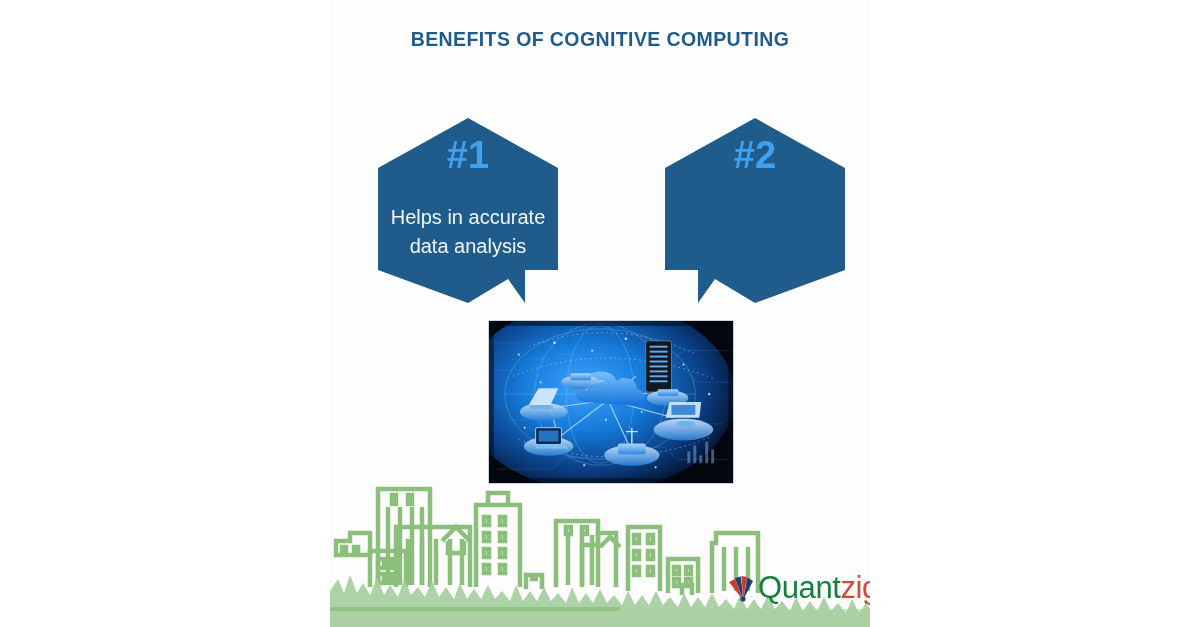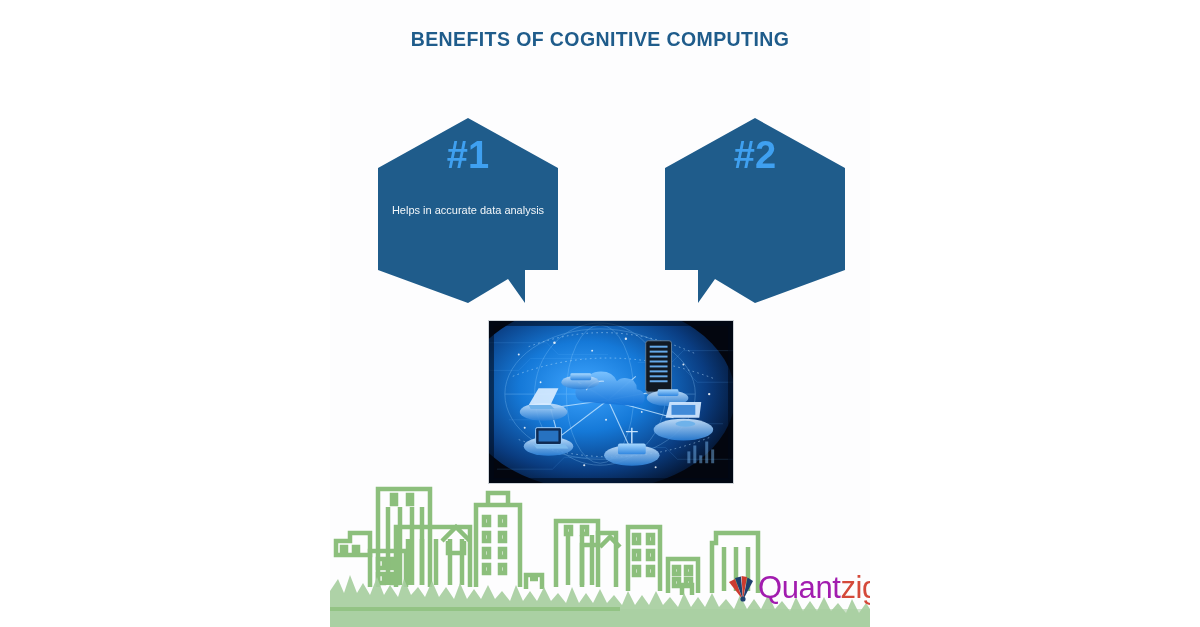--- a/index.html
+++ b/index.html
@@ -72,21 +72,21 @@
     color: #3FA0F0;
     font-family: "Liberation Sans", sans-serif;
     line-height: 1;
   }
   .hex-text {
     position: absolute;
     left: 12px;
     top: 90px;
     width: 156px;
     text-align: center;
-    font-size: 11px;
+    font-size: 20px;
     line-height: 1.45;
     color: #f2f6f9;
     font-family: "Liberation Sans", sans-serif;
   }
 
   #hex-card-1 { left: 48px; top: 113px; }
   #hex-card-2 { left: 335px; top: 113px; }
 
   
   .photo {
@@ -130,21 +130,21 @@
   .logo-text {
     position: absolute;
     left: 32px;
     top: 0px;
     font-size: 31px;
     font-family: "Liberation Sans", sans-serif;
     letter-spacing: -0.4px;
     white-space: nowrap;
     line-height: 42px;
   }
-  .logo-quant { color: #a21caf; }
+  .logo-quant { color: #15803d; }
   .logo-zig { color: #d4493a; }
 </style>
 </head>
 <body>
 
 <div id="infographic">
 
   <div class="canvas">
 
     <div class="title">BENEFITS OF COGNITIVE COMPUTING</div>

